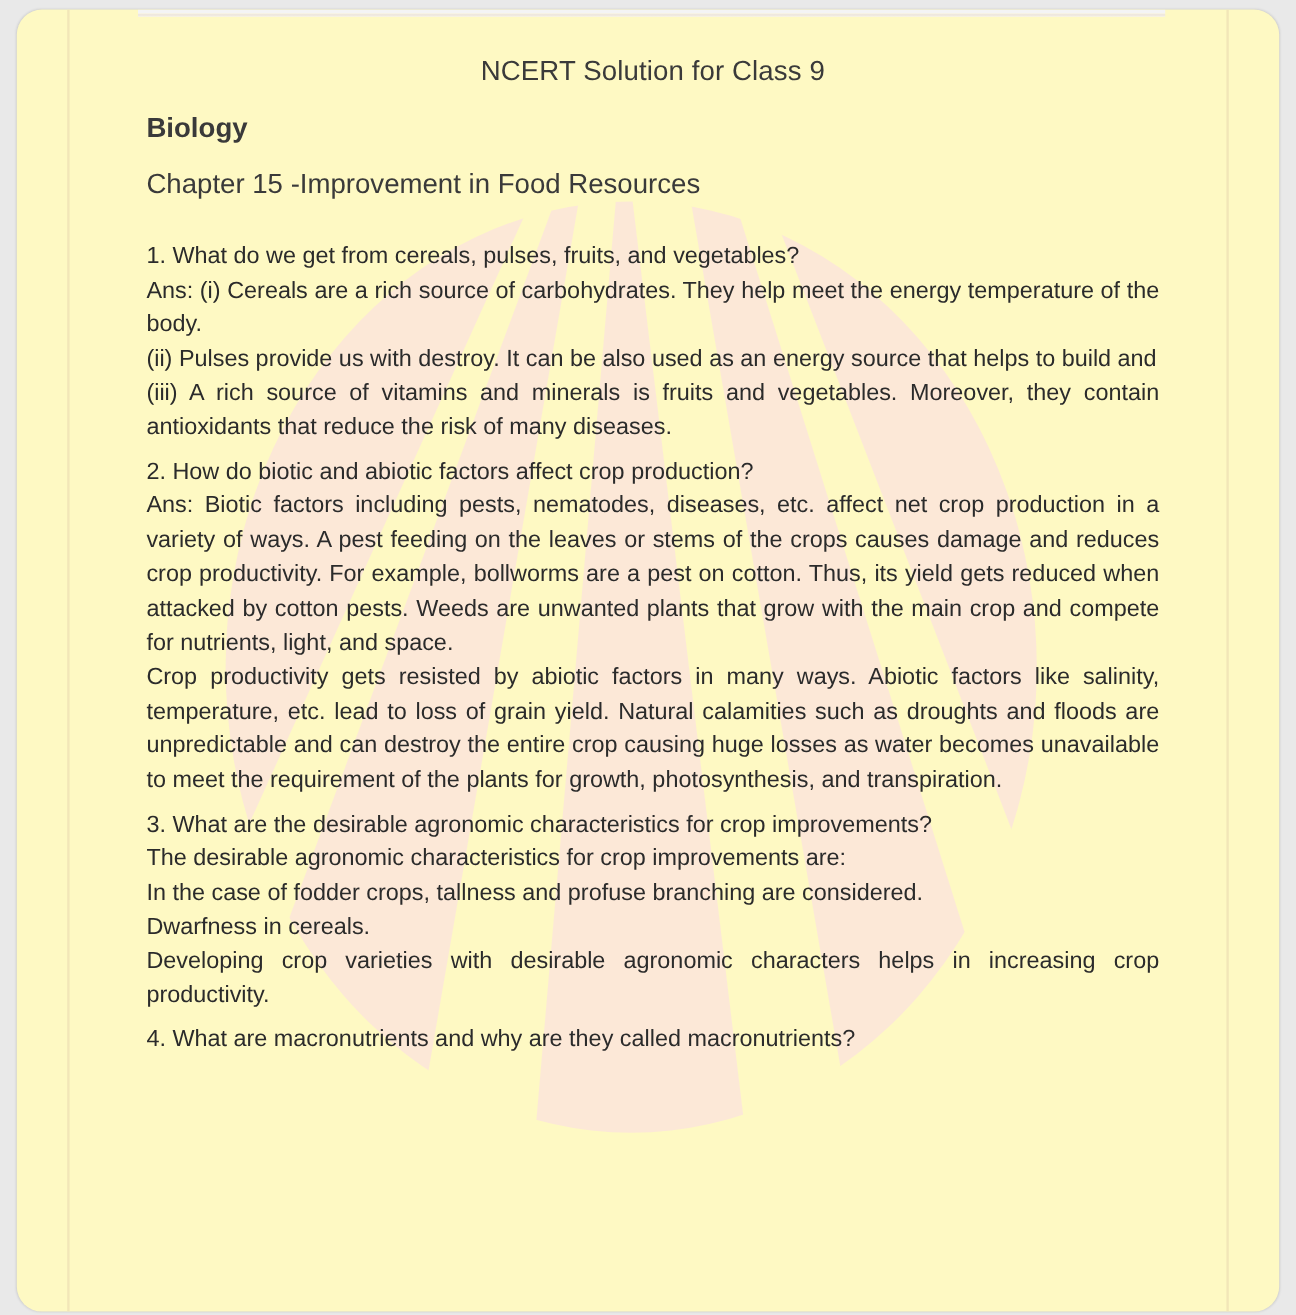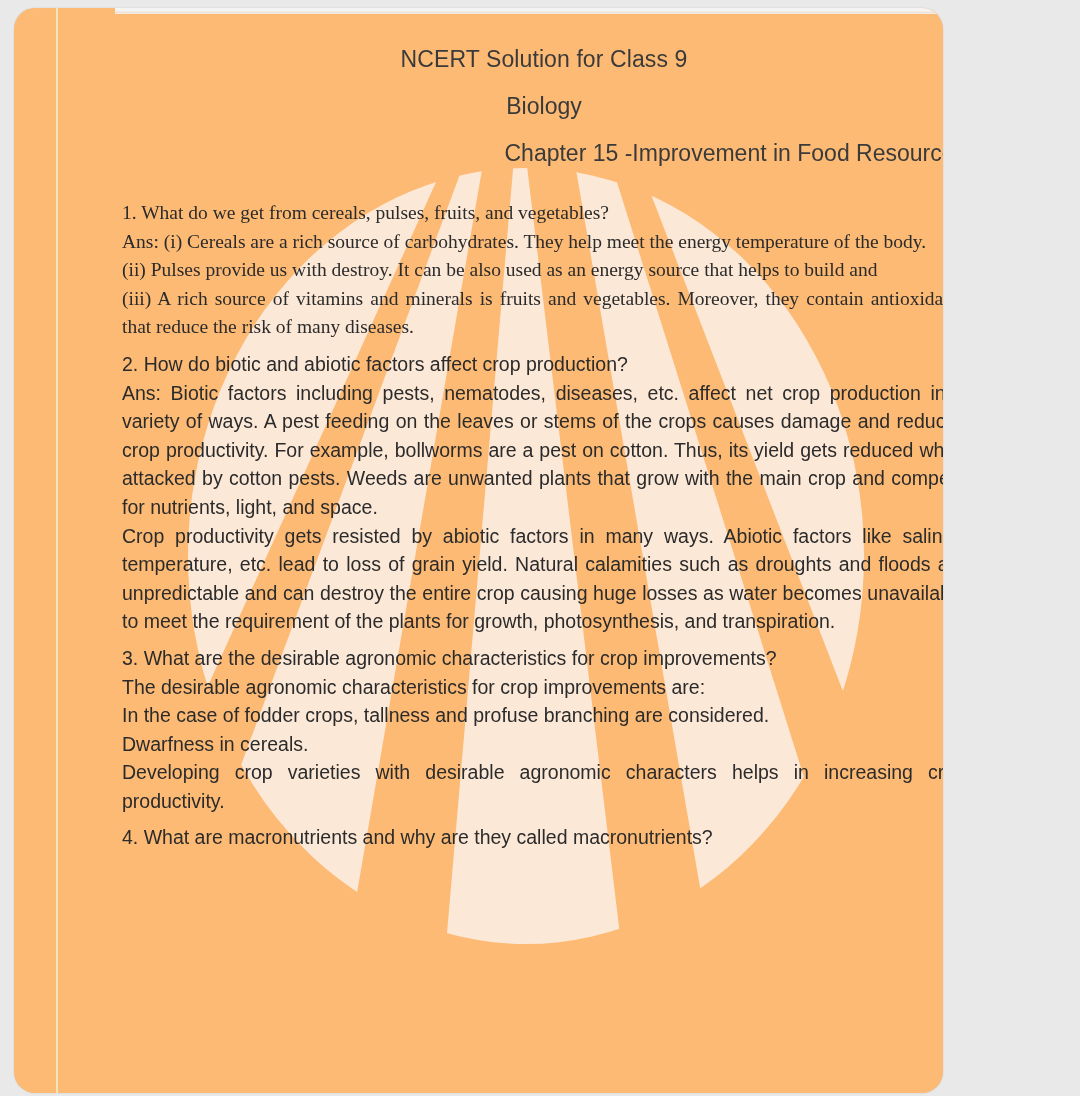--- a/index.html
+++ b/index.html
@@ -22,23 +22,23 @@
     height: 1096px;
     background: #e9e9e9;
     overflow: hidden;
   }
 
   
   .page-sheet {
     position: absolute;
     left: 14px;
     top: 8px;
-    width: 929px;
+    width: 1052px;
     height: 1085px;
-    background: #fdba74;
+    background: #fef9c3;
     box-shadow: 0 0 2px rgba(0,0,0,0.12);
     overflow: hidden;
     border-radius: 21px;
   }
 
   
   .header-rule {
     position: absolute;
     left: 101px;
     top: 3px;
@@ -89,34 +89,34 @@
   }
 
   .doc-title {
     text-align: center;
     font-size: 23px;
     line-height: 47px;
     color: #3a3a3a;
     letter-spacing: .1px;
   }
   .doc-subtitle {
-    text-align: center;
     font-size: 23px;
     line-height: 47px;
     color: #3a3a3a;
+    font-weight: bold;
   }
   .doc-chapter {
-    text-align: right;
+    text-align: left;
     font-size: 23px;
     line-height: 47px;
     color: #3a3a3a;
   }
 
   .qa-block { margin-top: 8px; }
-  .qa-block.first { margin-top: 22px; font-family: Liberation Serif, serif; }
+  .qa-block.first { margin-top: 22px; }
 
   .q-line,
   .a-line {
     font-size: 19.5px;
     line-height: 28.6px;
     color: #2b2b2b;
     white-space: pre-wrap;
   }
   .a-line.justify {
     text-align: justify;

